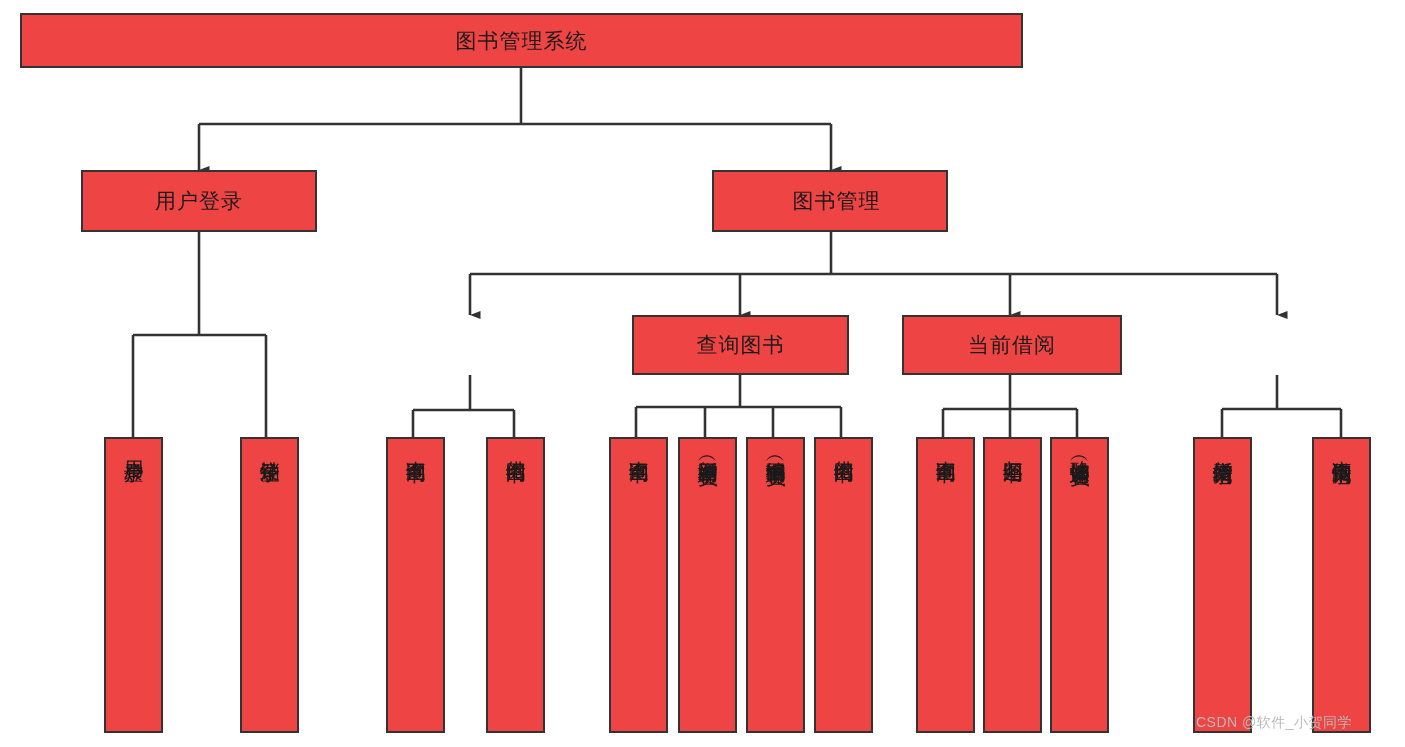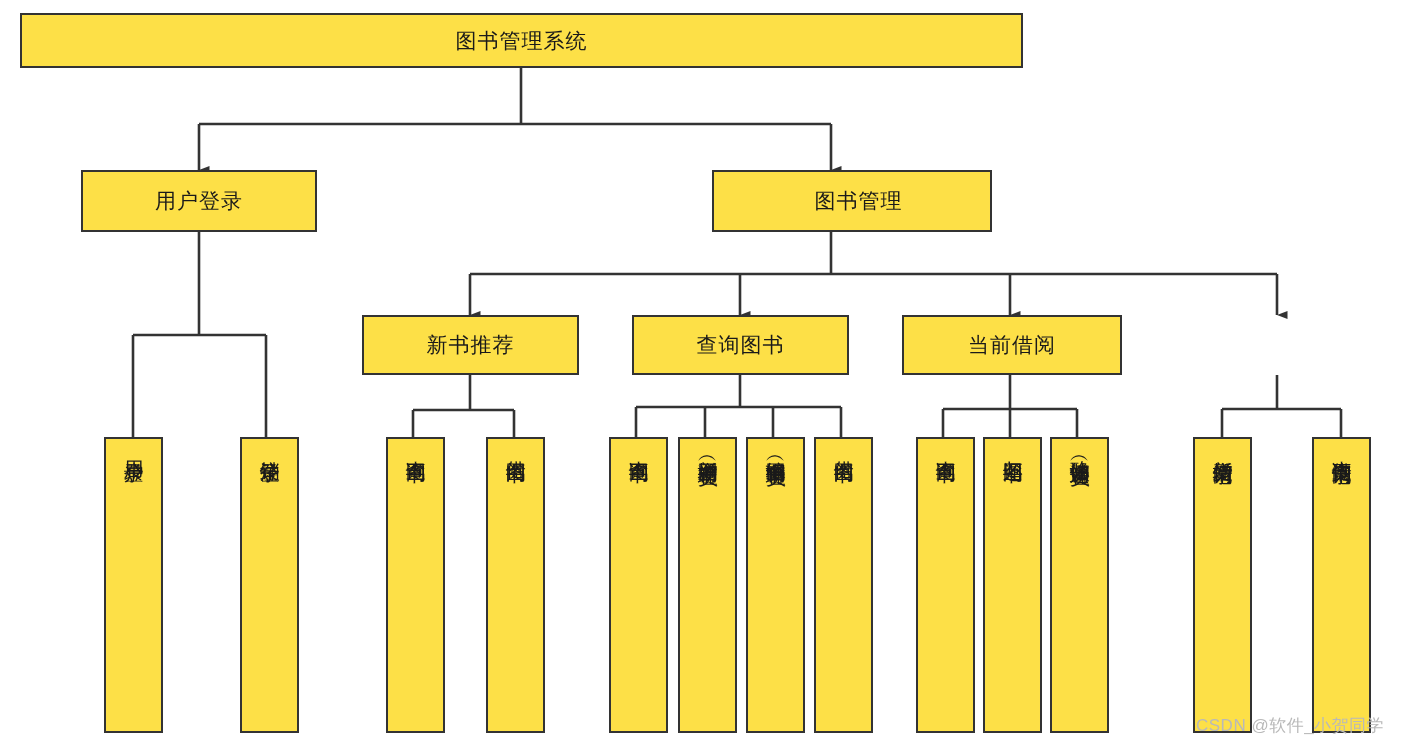--- a/index.html
+++ b/index.html
@@ -23,21 +23,21 @@
     position: absolute;
     left: 0;
     top: 0;
     width: 1405px;
     height: 747px;
   }
   .node {
     position: absolute;
     box-sizing: border-box;
     border: 2px solid #333333;
-    background: #fde047;
+    background: #ef4444;
     display: flex;
     align-items: center;
     justify-content: center;
     color: #1a1a1a;
   }
   .node.horiz .label {
     font-size: 21px;
     line-height: 1.1;
     letter-spacing: 1px;
     white-space: nowrap;
@@ -53,21 +53,21 @@
     letter-spacing: 1px;
     writing-mode: vertical-rl;
     text-orientation: upright;
     white-space: nowrap;
     display: block;
   }
   .watermark {
     position: absolute;
     left: 1196px;
     top: 714px;
-    font-size: 17px;
+    font-size: 14px;
     color: #b9b9b9;
     white-space: nowrap;
     letter-spacing: 0.5px;
   }
 </style>
 </head>
 <body>
 
 <div id="canvas">
 
@@ -121,27 +121,24 @@
     </g>
   </svg>
 
   <div class="node horiz" style="left:20px; top:13px; width:1003px; height:55px;">
     <span class="label">图书管理系统</span>
   </div>
 
   <div class="node horiz" style="left:81px; top:170px; width:236px; height:62px;">
     <span class="label">用户登录</span>
   </div>
-  <div class="node horiz" style="left:712px; top:170px; width:280px; height:62px;padding-left:13px;">
+  <div class="node horiz" style="left:712px; top:170px; width:236px; height:62px;padding-left:13px;">
     <span class="label">图书管理</span>
   </div>
 
-  <div class="node horiz" style="left:362px; top:315px; width:217px; height:60px;">
-    <span class="label">新书推荐</span>
-  </div>
   <div class="node horiz" style="left:632px; top:315px; width:217px; height:60px;">
     <span class="label">查询图书</span>
   </div>
   <div class="node horiz" style="left:902px; top:315px; width:220px; height:60px;">
     <span class="label">当前借阅</span>
   </div>
 
   <div class="node vert" style="left:104px; top:437px; width:59px; height:296px;">
     <span class="label">用户登录</span>
   </div>

